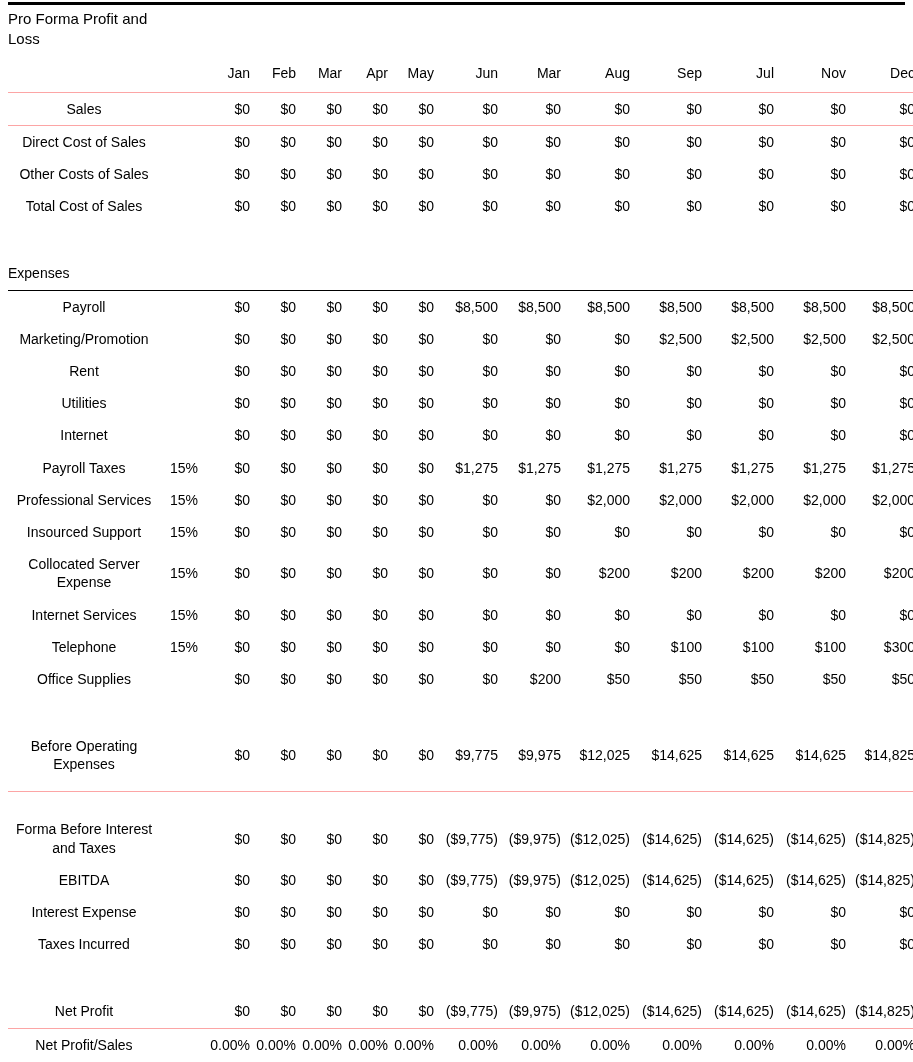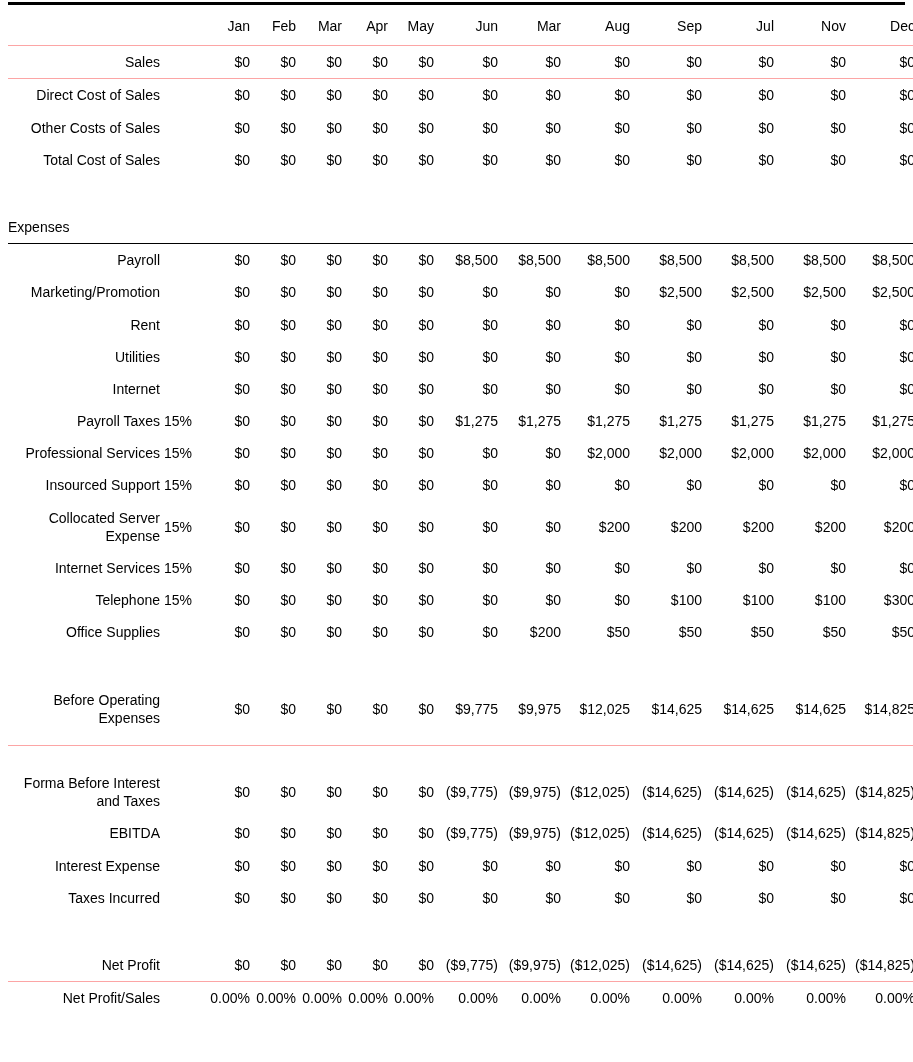--- a/index.html
+++ b/index.html
@@ -39,37 +39,38 @@
   col.c-m1, col.c-m2, col.c-m3, col.c-m4, col.c-m5 { width: 46px; }
   col.c-m6  { width: 64px; }
   col.c-m7  { width: 63px; }
   col.c-m8  { width: 69px; }
   col.c-m9  { width: 72px; }
   col.c-m10 { width: 72px; }
   col.c-m11 { width: 72px; }
   col.c-m12 { width: 69px; }
 
   td { padding: 7px 0; vertical-align: middle; line-height: 1.3; }
-  td.lbl  { text-align: right; padding-right: 4px; }
-  td.rate { text-align: left; white-space: nowrap; }
+  td.lbl  { text-align: center; padding-right: 4px; }
+  td.rate { text-align: center; white-space: nowrap; }
   td.num  { text-align: right; white-space: nowrap; padding-left: 0; }
   tr.months td { padding-top: 12px; padding-bottom: 10px; }
 
   tr.rule-top    td { border-top: 1px solid #000; }
   tr.rule-bottom td { border-bottom: 1px solid #fca5a5; }
   tr.gap    td { padding-top: 42px; }
   tr.gap-sm td { padding-top: 28px; }
   tr.pad-bottom td { padding-bottom: 18px; }
   td.section-heading { text-align: left; }
 </style>
 </head>
 <body>
 
 <div class="page">
   <div class="top-rule"></div>
+  <div class="report-title">Pro Forma Profit and Loss</div>
 
   <table class="pnl">
     <colgroup>
       <col class="c-label">
         <col class="c-rate">
       <col class="c-m1">
         <col class="c-m2">
         <col class="c-m3">
         <col class="c-m4">
         <col class="c-m5">

